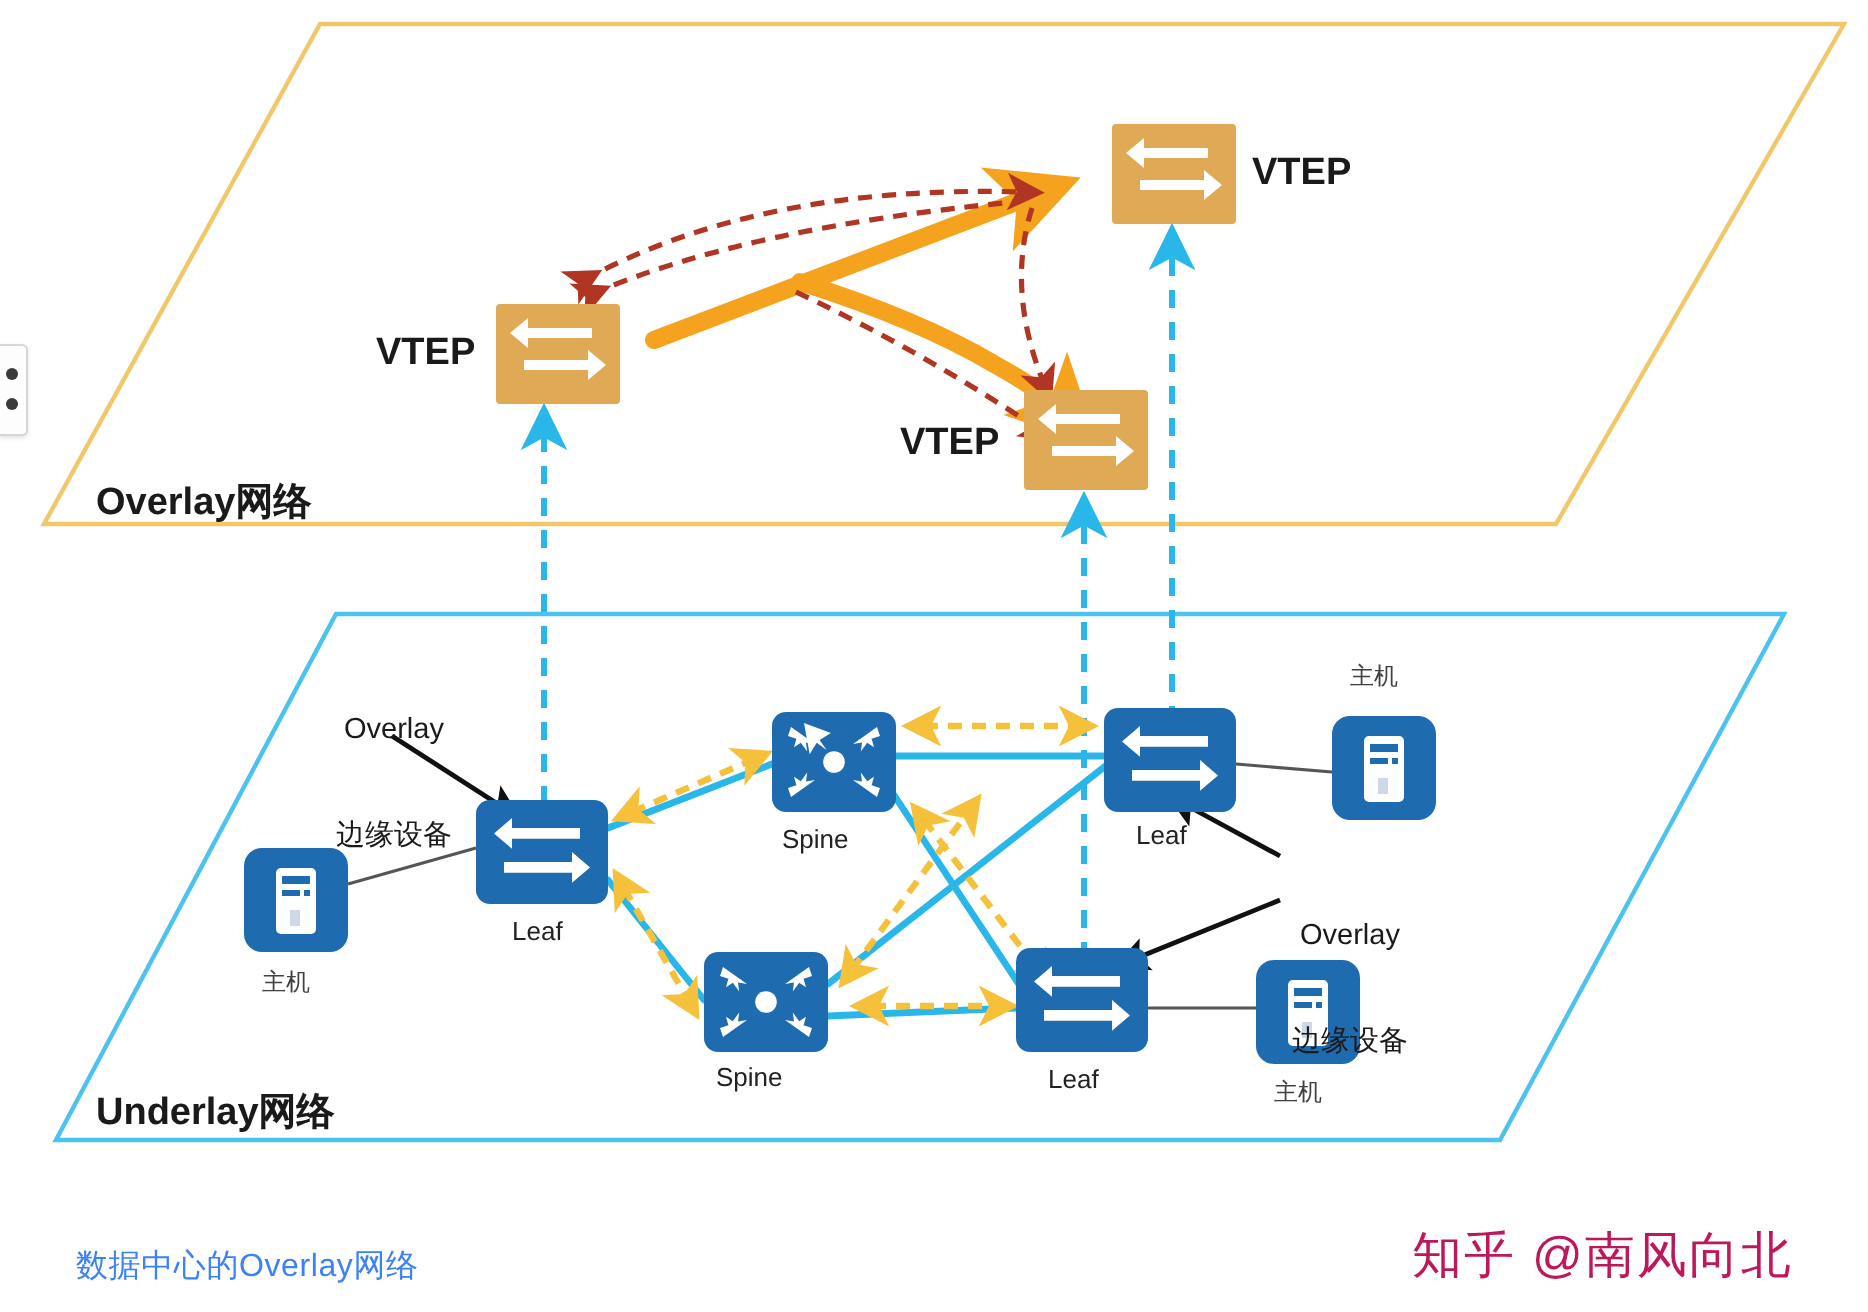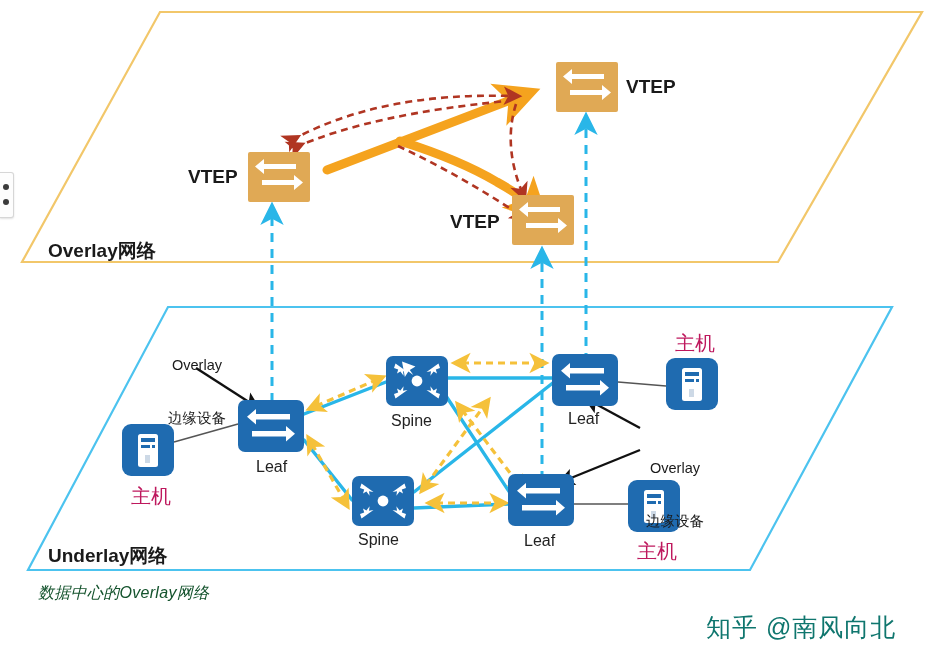--- a/index.html
+++ b/index.html
@@ -35,42 +35,42 @@
   .plane-title {
     font-size: 19px;
     font-weight: bold;
     letter-spacing: 0px;
   }
   .vtep-label {
     font-size: 19px;
     font-weight: bold;
   }
   .node-label {
-    font-size: 16px;
+    font-size: 13px;
     color: #222222;
   }
   .host-label {
-    font-size: 20px;
-    color: #be185d;
+    font-size: 12px;
+    color: #404040;
   }
   .callout {
     font-size: 14.5px;
     line-height: 1.22;
     color: #1a1a1a;
     text-align: center;
   }
   .caption {
     font-size: 16px;
-    font-style: italic;
-    color: #14532d;
+    color: #3b82f6;
     letter-spacing: 0.3px;
+    margin-top: 40px;
   }
   .watermark {
     font-size: 25px;
-    color: #0f766e;
+    color: #be185d;
     letter-spacing: 1px;
     font-weight: 500;
   }
   .edge-widget {
     position: absolute;
     left: 0px;
     top: 172px;
     width: 13px;
     height: 44px;
     background: #fdfdfd;

